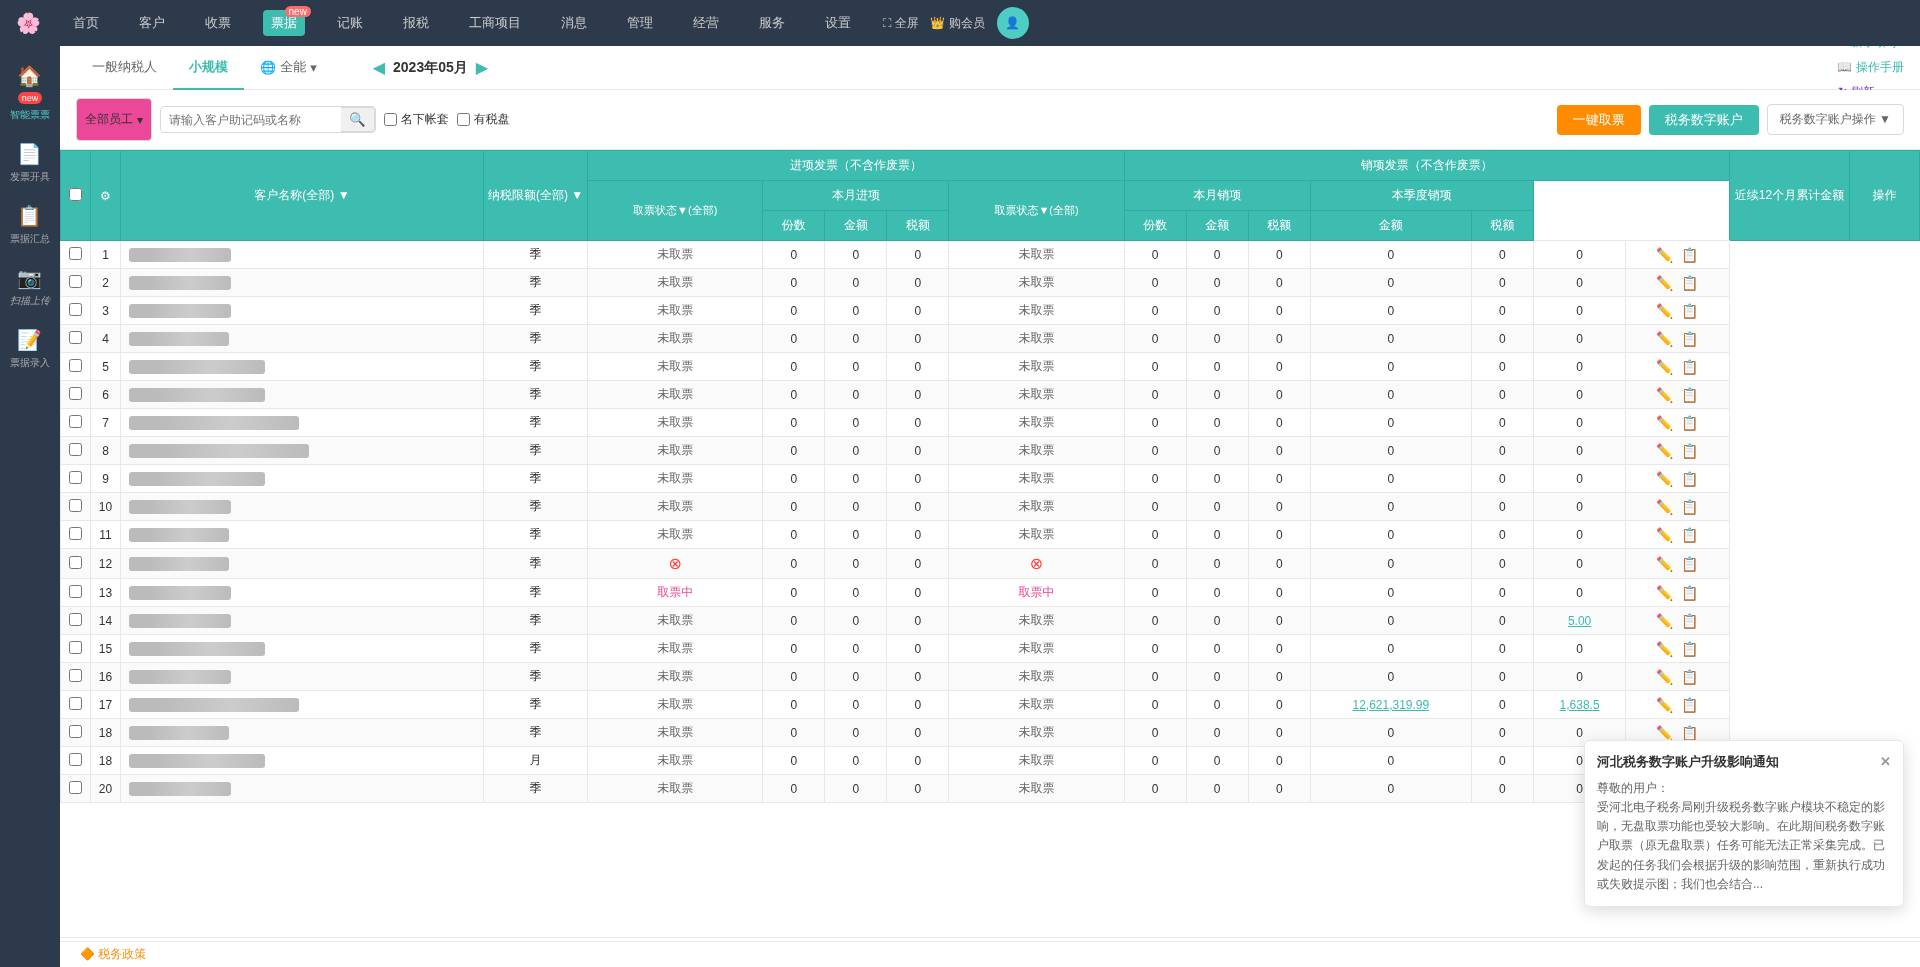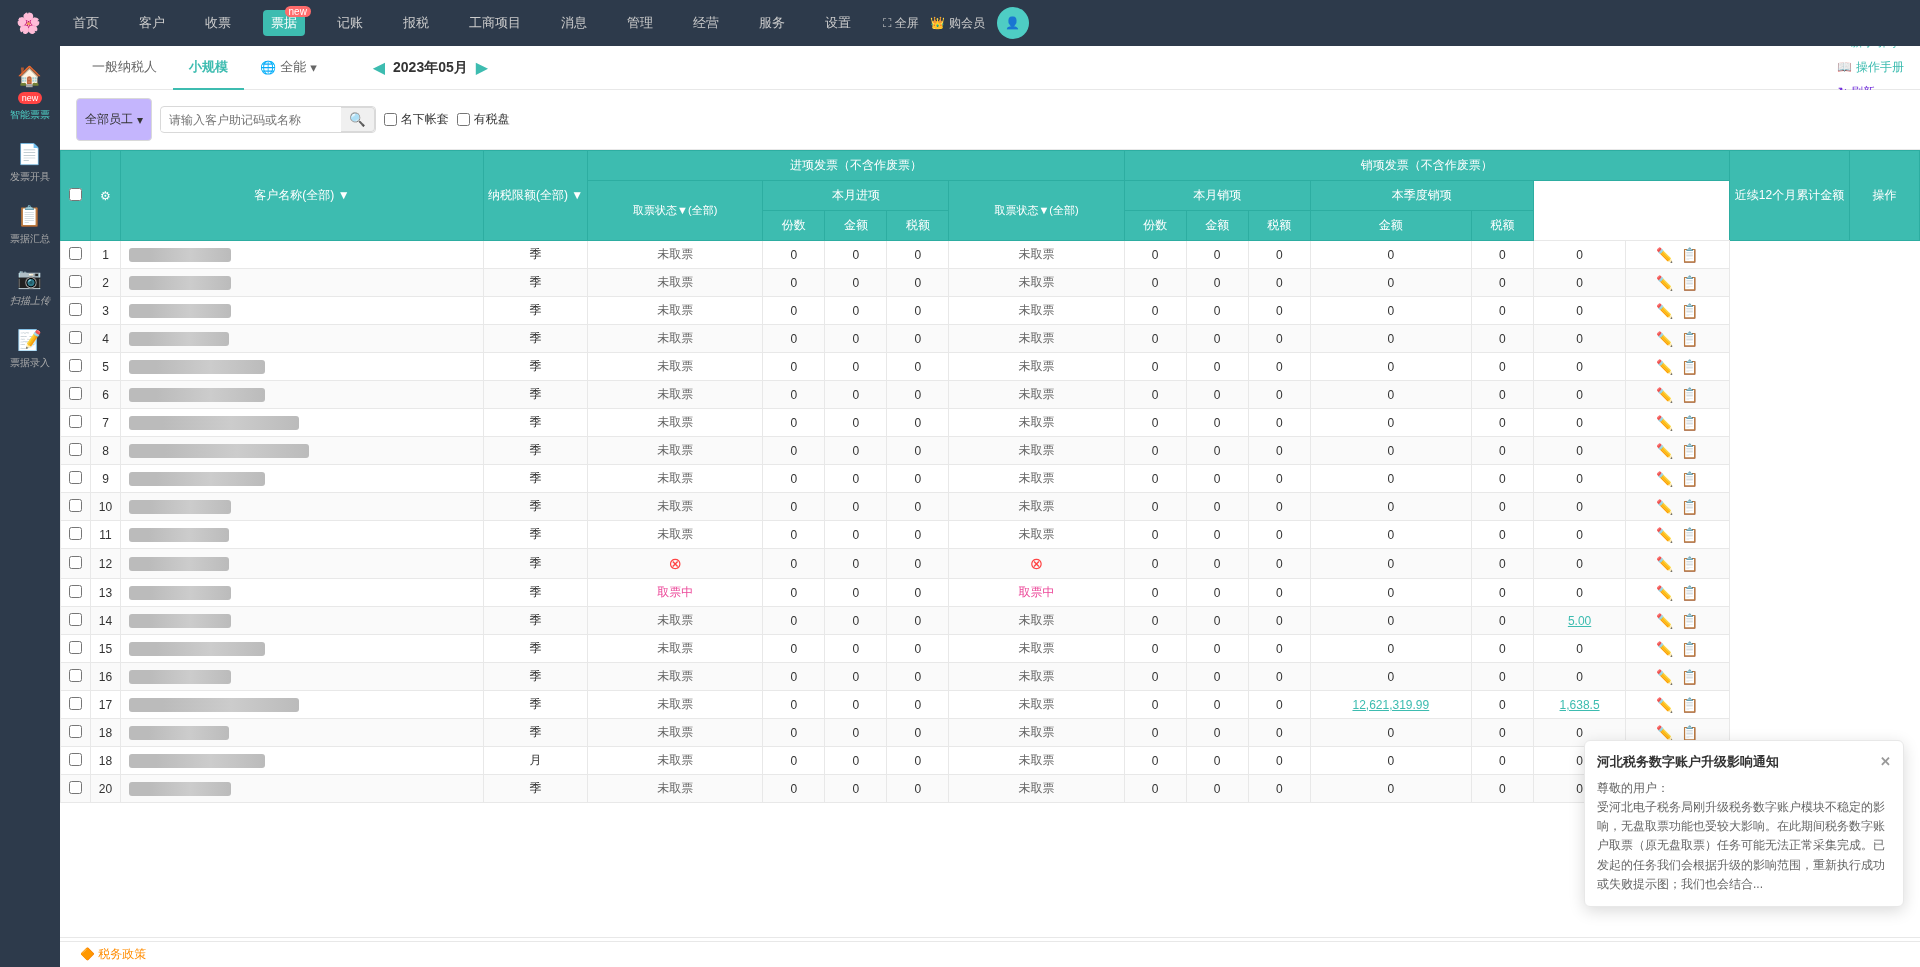--- a/index.html
+++ b/index.html
@@ -53,21 +53,21 @@
     .date-text { font-size: 14px; font-weight: 600; color: #333; }
 
     
     .toolbar {
       background: #fff; border-bottom: 1px solid #e8e8e8;
       display: flex; align-items: center; padding: 8px 16px; gap: 8px;
     }
     .toolbar-select {
       display: flex; align-items: center; gap: 4px;
       border: 1px solid #d9d9d9; border-radius: 4px; padding: 12px 8px;
-      cursor: pointer; font-size: 12px; color: #333; background: #c4b5fd;
+      cursor: pointer; font-size: 12px; color: #333; background: #ec4899;
     }
     .search-input {
       border: 1px solid #d9d9d9; border-radius: 4px; padding: 4px 8px;
       font-size: 12px; width: 180px; outline: none;
     }
     .search-btn { background: #f0f0f0; border: 1px solid #d9d9d9; border-left: none; border-radius: 0 4px 4px 0; padding: 4px 8px; cursor: pointer; }
     .checkbox-label { display: flex; align-items: center; gap: 4px; font-size: 12px; cursor: pointer; }
     .toolbar-right { margin-left: auto; display: flex; align-items: center; gap: 8px; }
     .btn-primary { background: #ff8c00; color: #fff; border: none; border-radius: 4px; padding: 6px 16px; cursor: pointer; font-size: 13px; }
     .btn-teal { background: #3dbcb0; color: #fff; border: none; border-radius: 4px; padding: 6px 16px; cursor: pointer; font-size: 13px; }
@@ -211,20 +211,25 @@
       <button class="search-btn">🔍</button>
     </div>
     <label class="checkbox-label">
       <input type="checkbox" style="">
       <span>名下帐套</span>
     </label>
     <label class="checkbox-label">
       <input type="checkbox" style="">
       <span>有税盘</span>
     </label>
+    <div class="toolbar-right">
+      <button class="btn-primary">一键取票</button>
+      <button class="btn-teal">税务数字账户</button>
+      <button class="btn-outline">税务数字账户操作 ▼</button>
+    </div>
   </div>
 
   <div class="table-container">
     <table>
       <thead>
         <tr>
           <th rowspan="3" style="width:30px;">
             <input type="checkbox" style="">
           </th>
           <th rowspan="3" style="width:30px;">⚙</th>

